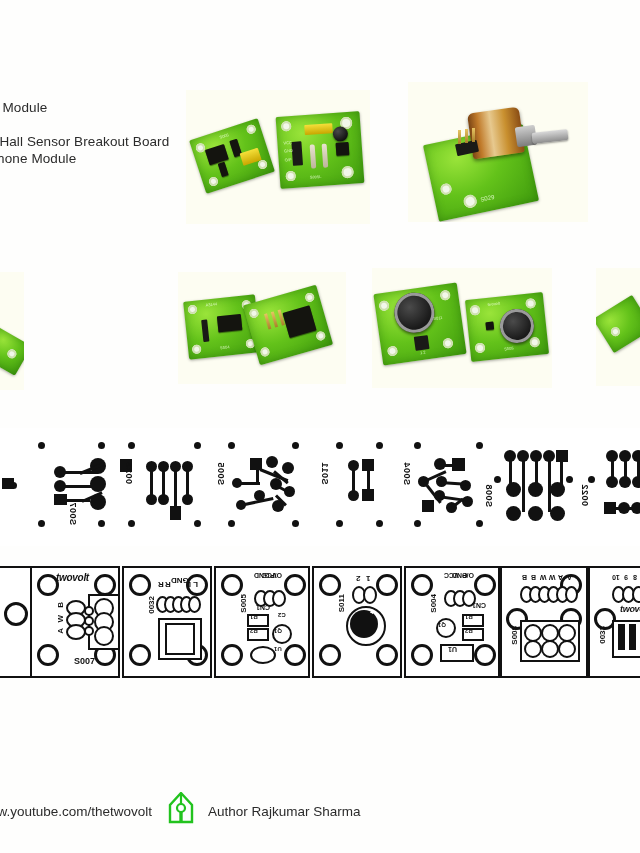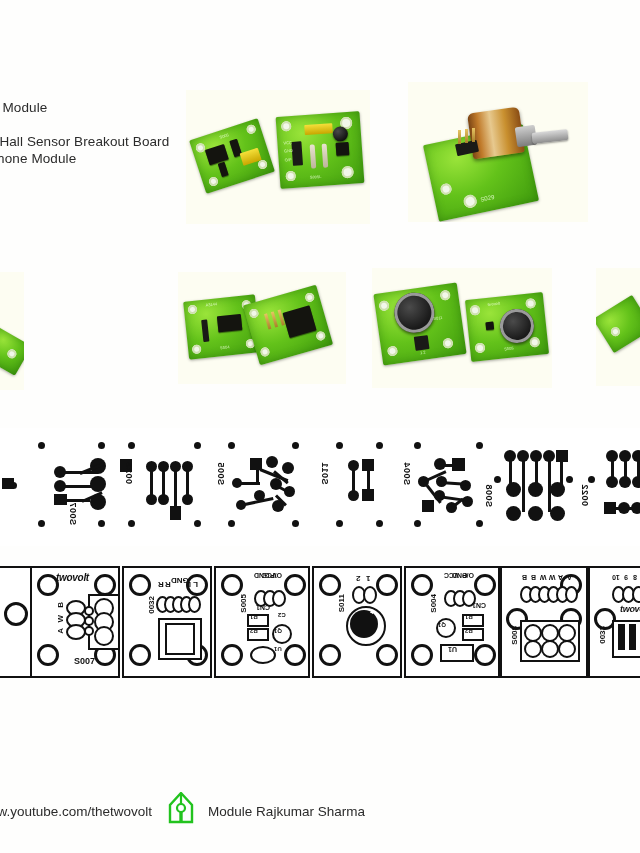--- a/index.html
+++ b/index.html
@@ -521,16 +521,16 @@
   <div class="footer">
     <span class="f-url">www.youtube.com/thetwovolt</span>
     <span class="nib">
       <svg width="26" height="34" viewBox="0 0 26 34" aria-hidden="true">
         <path d="M13 1 L24 13 L24 30 L2 30 L2 13 Z" fill="none" stroke="#22c31e" stroke-width="2.4"></path>
         <path d="M13 2 L13 12" stroke="#22c31e" stroke-width="2.2"></path>
         <path d="M13 20 L13 31" stroke="#22c31e" stroke-width="3.4"></path>
         <circle cx="13" cy="16" r="4" fill="#ffffff" stroke="#22c31e" stroke-width="2.2"></circle>
       </svg>
     </span>
-    <span class="f-author">Module Rajkumar Sharma</span>
+    <span class="f-author">Author Rajkumar Sharma</span>
   </div>
 
 </div>
 
 </body></html>

